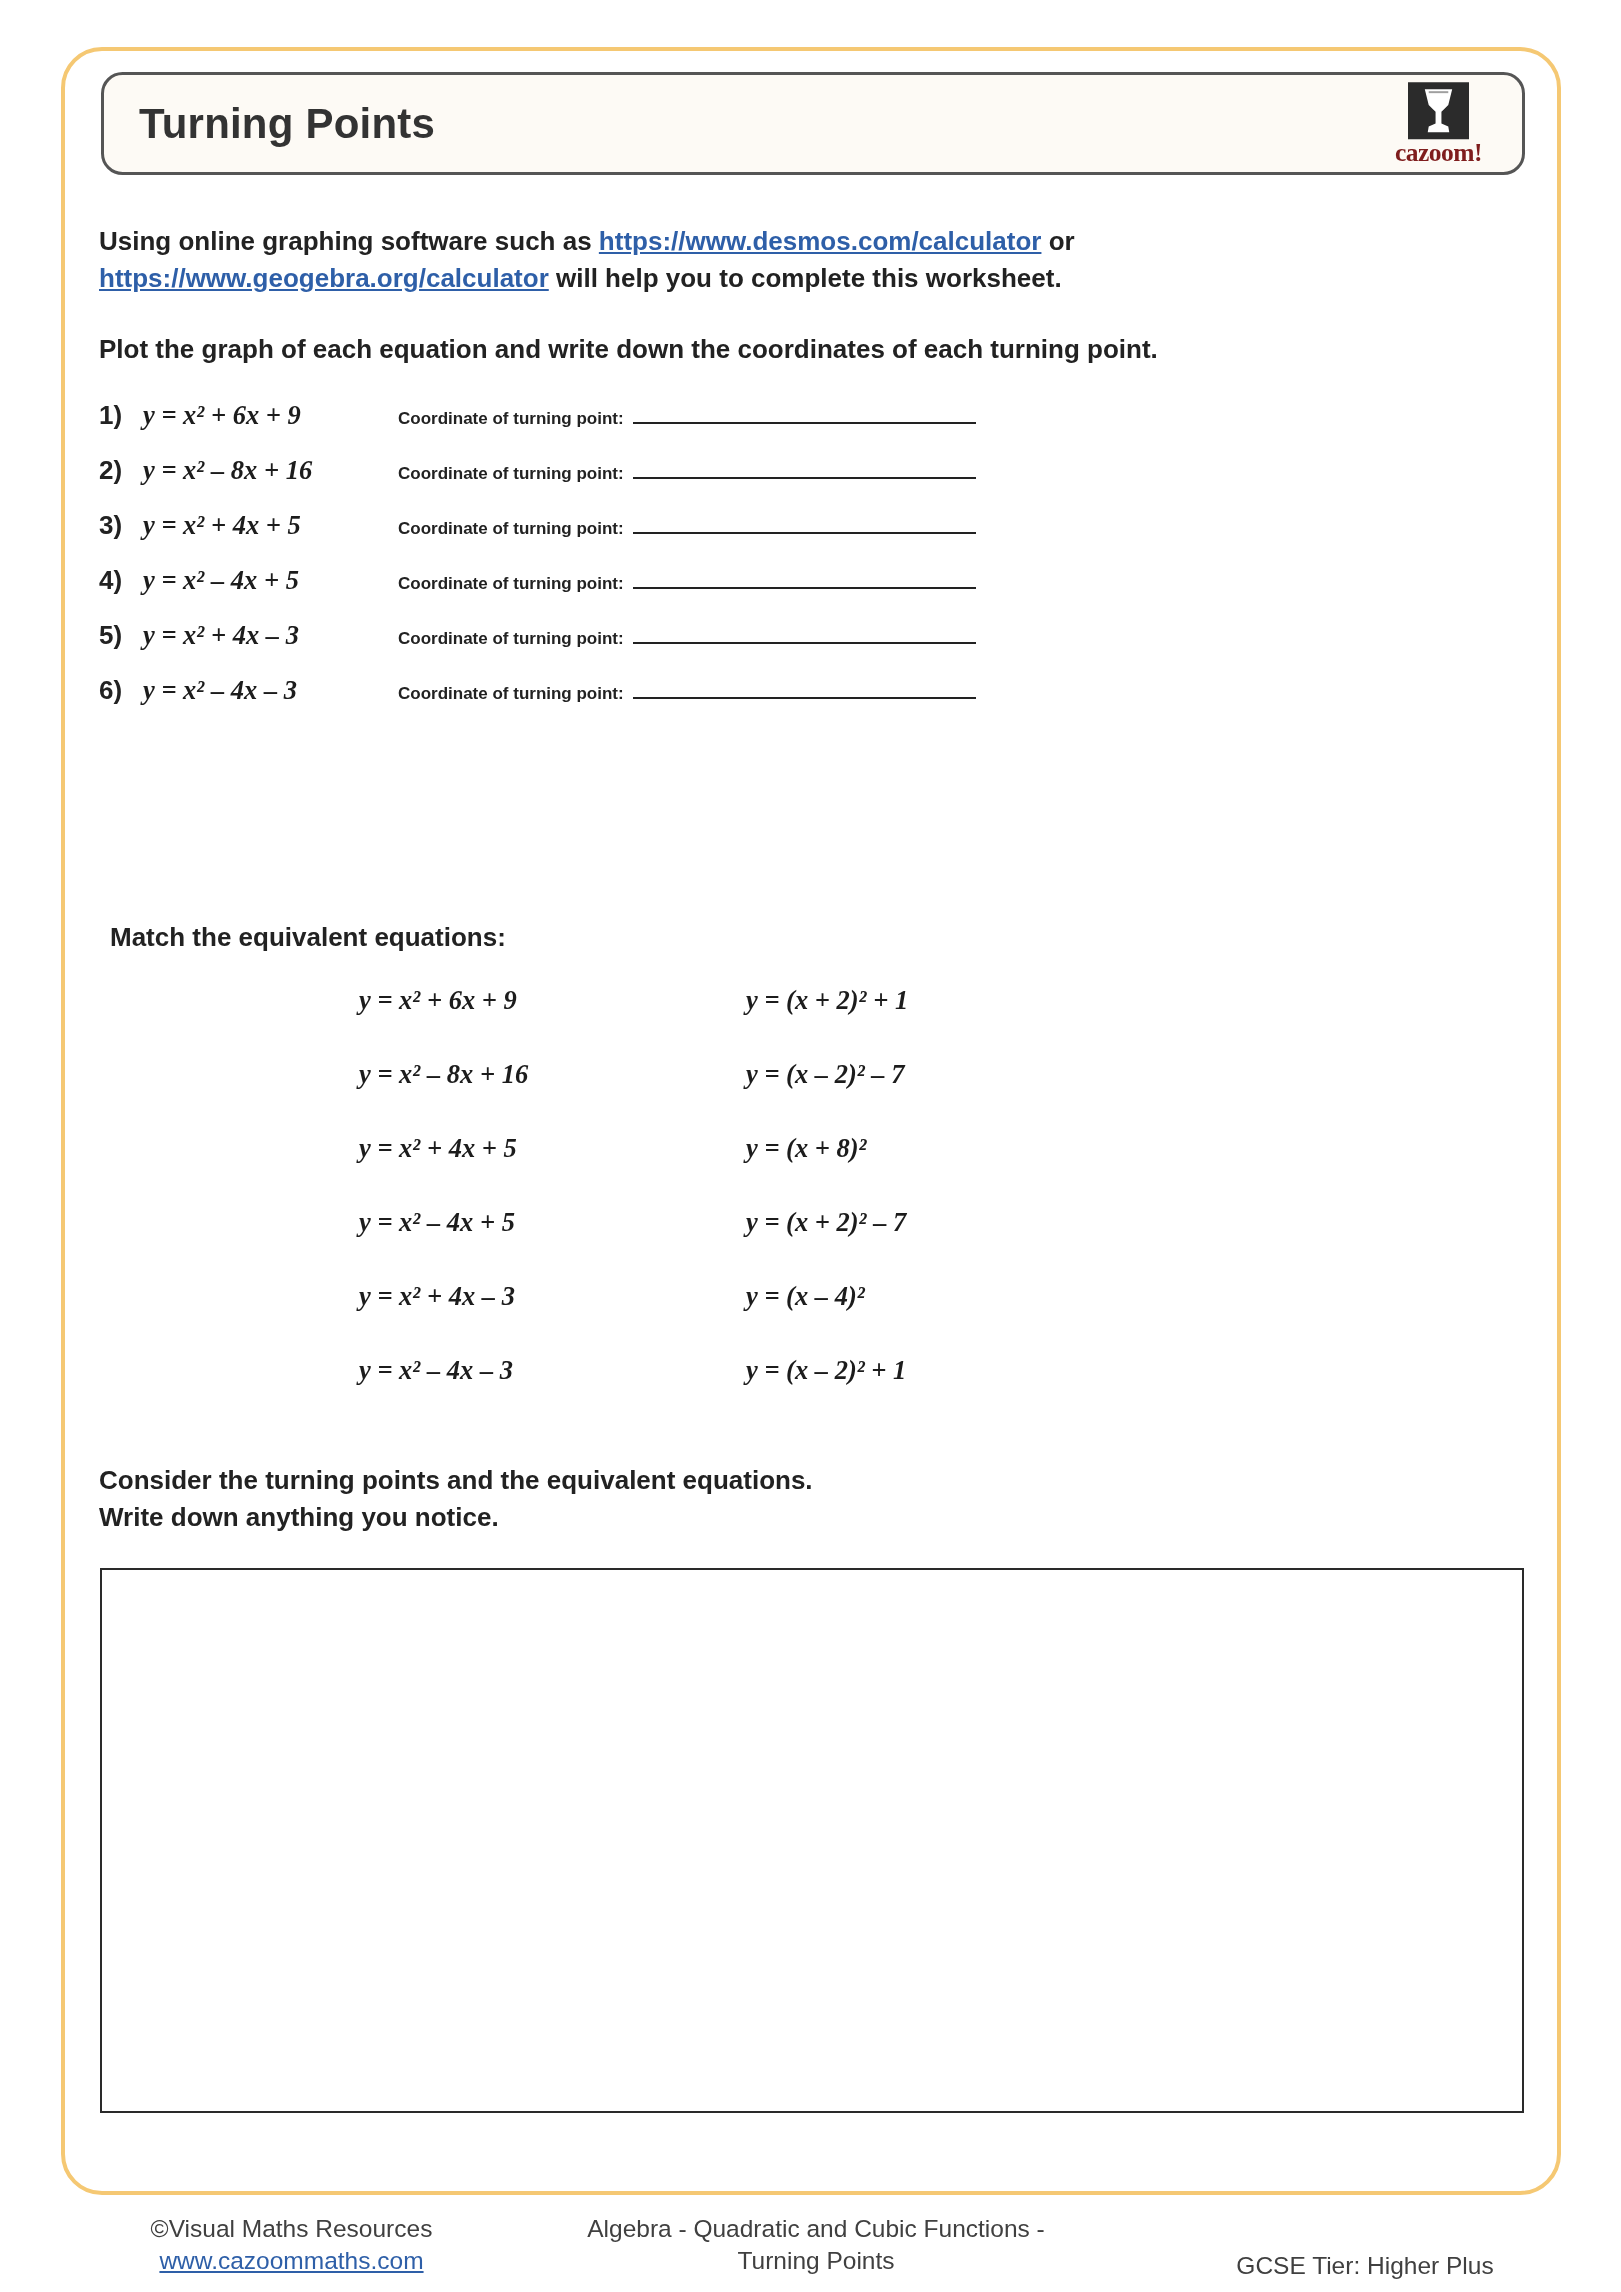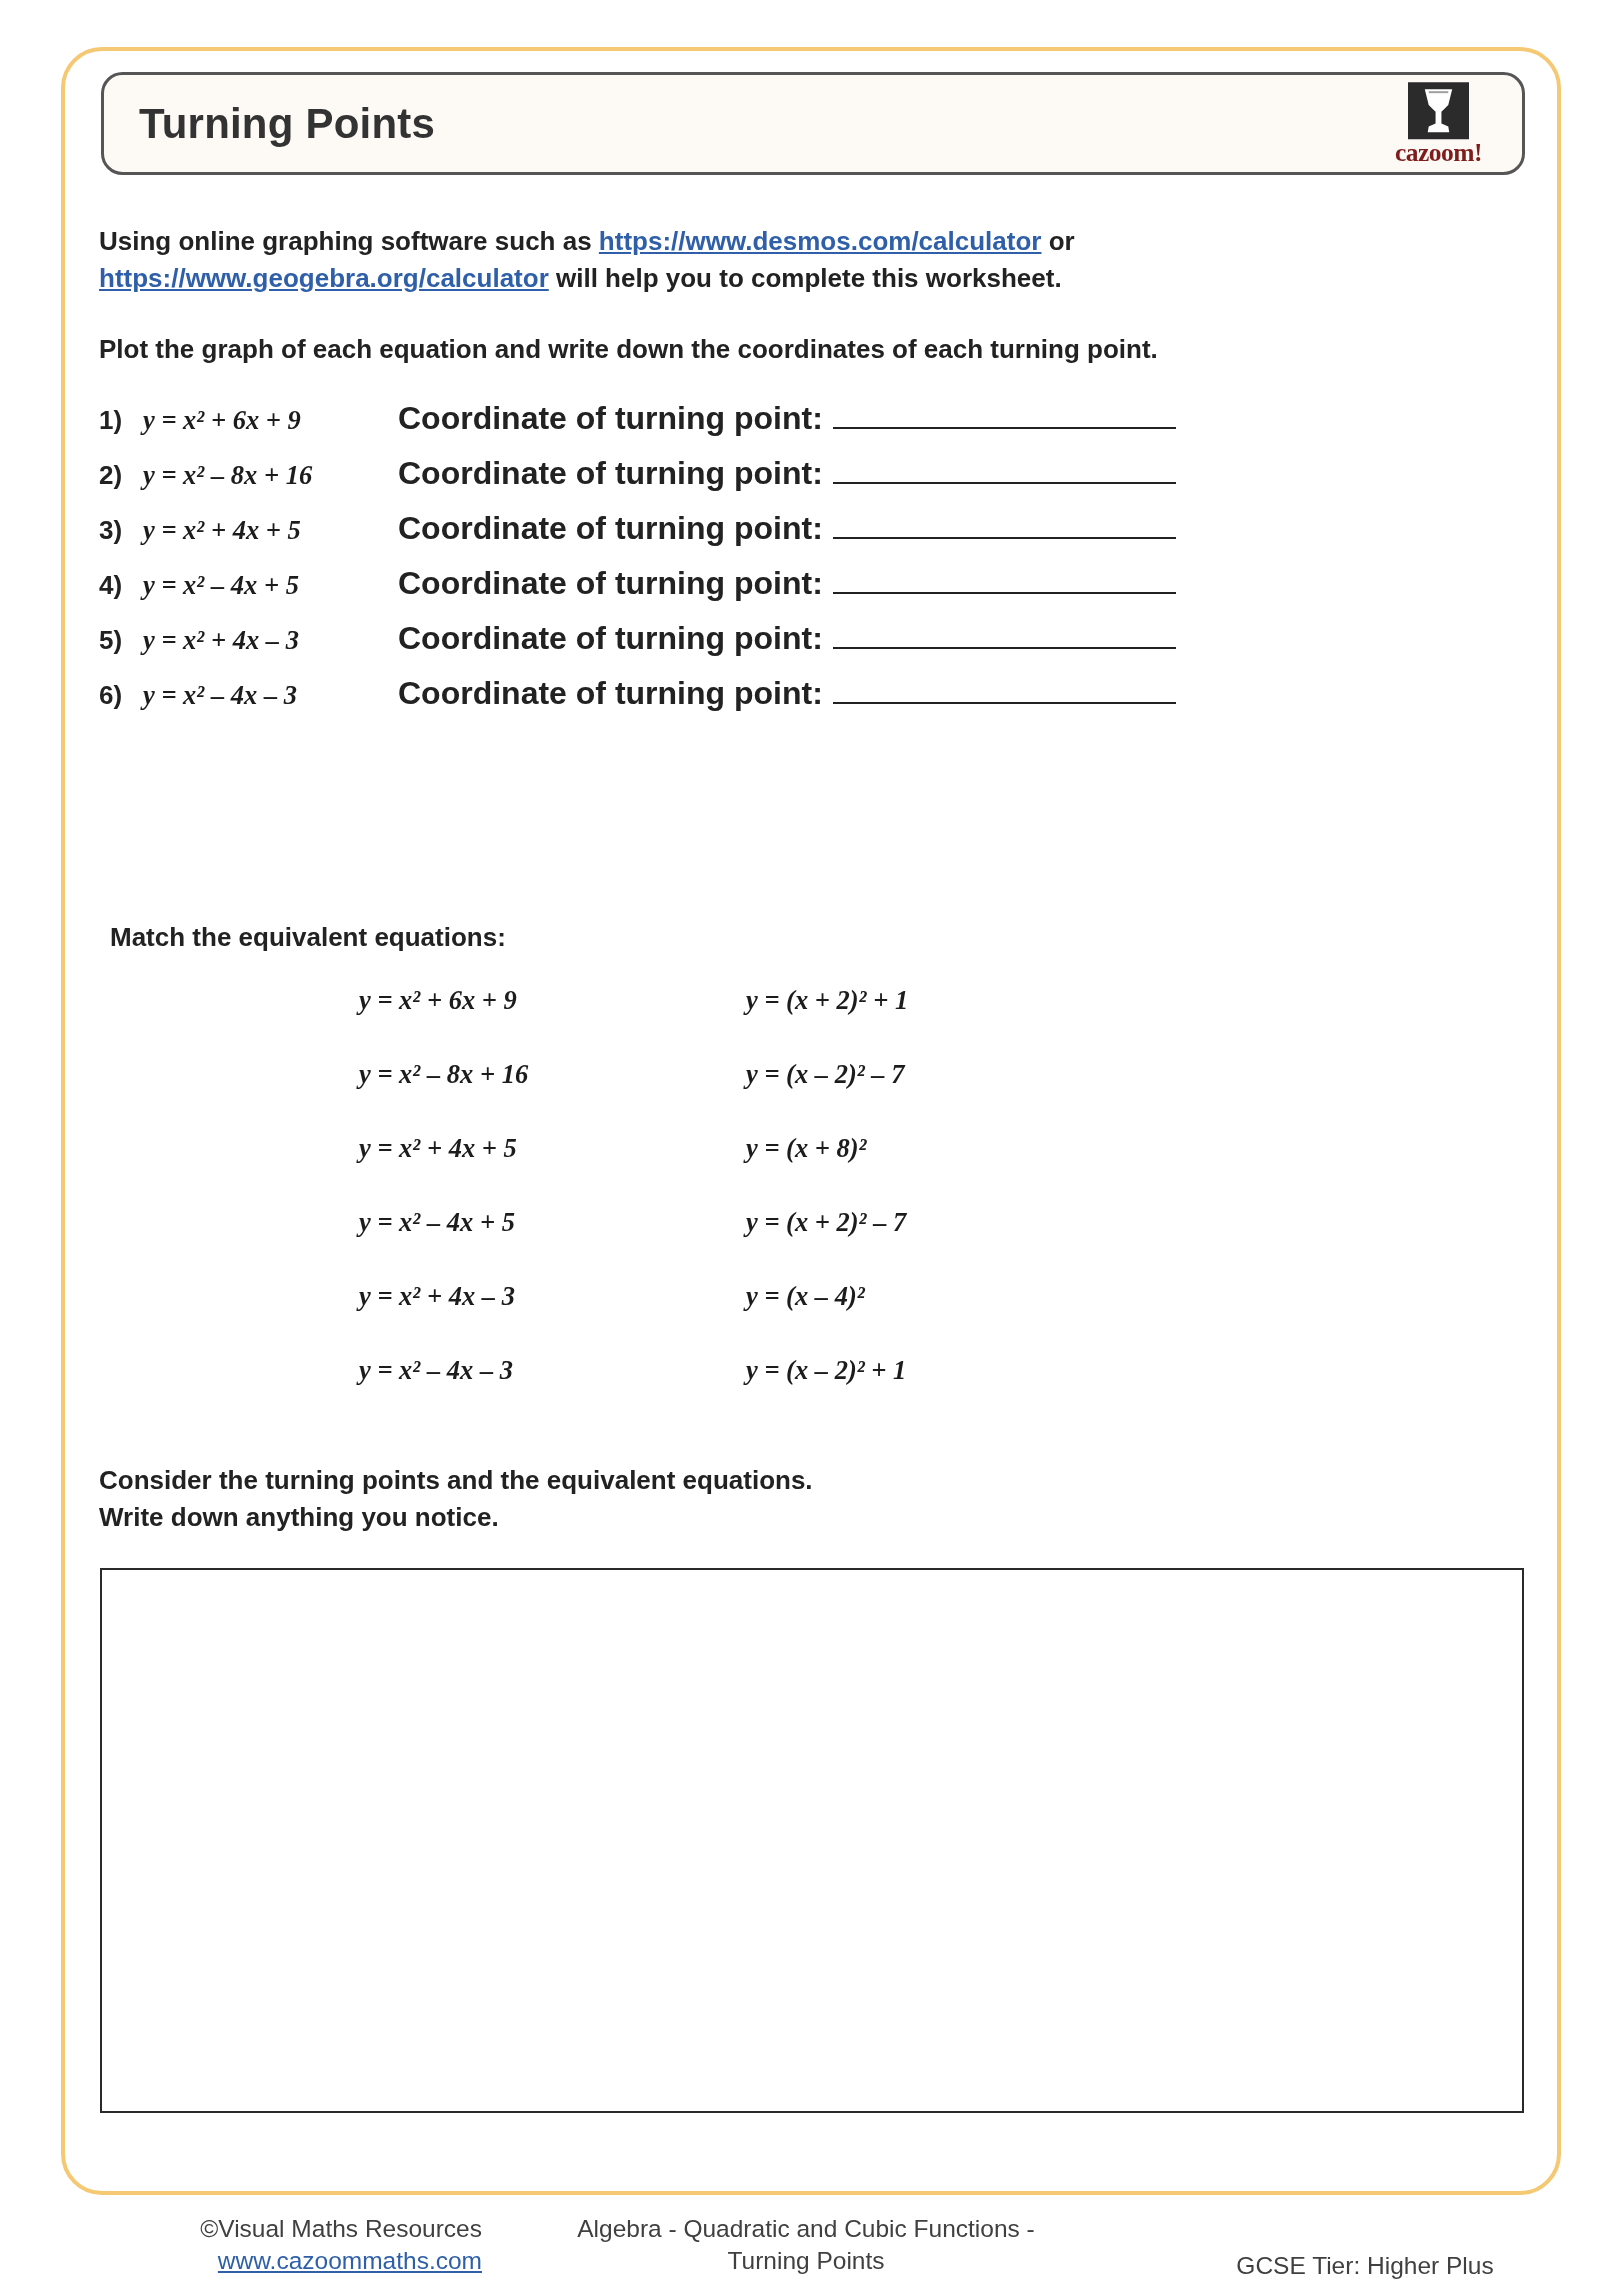--- a/index.html
+++ b/index.html
@@ -125,21 +125,21 @@
     width: 255px;
     flex: 0 0 255px;
     font-family: "Liberation Serif", serif;
     font-style: italic;
     font-weight: bold;
     font-size: 26.5px;
     color: #1c1c1c;
     white-space: nowrap;
   }
   .q-prompt {
-    font-size: 32px;
+    font-size: 17px;
     font-weight: bold;
     color: #222222;
     white-space: nowrap;
   }
   .answer-line {
     display: inline-block;
     width: 343px;
     border-bottom: 2.5px solid #222222;
     margin-left: 9.8px;
     height: 21.6px;
@@ -191,21 +191,21 @@
     left: 61px;
     top: 2213px;
     width: 1500px;
     display: flex;
     align-items: flex-start;
     font-size: 24.5px;
     color: #404040;
     font-weight: normal;
   }
   .footer-col { line-height: 1.32; }
-  #footer-left   { flex: 0 0 421px; text-align: right; }
+  #footer-left   { flex: 0 0 421px; text-align: center; margin-left: 20px; }
   #footer-center { flex: 1 1 auto;  text-align: center; padding-right: 39px; }
   #footer-right  { flex: 0 0 392px; text-align: center; padding-top: 37px; }
   #footer-site {
     color: #2e5fa8;
     text-decoration: underline;
     text-underline-offset: 2px;
     display: inline-block;
   }
 </style>
 </head>

